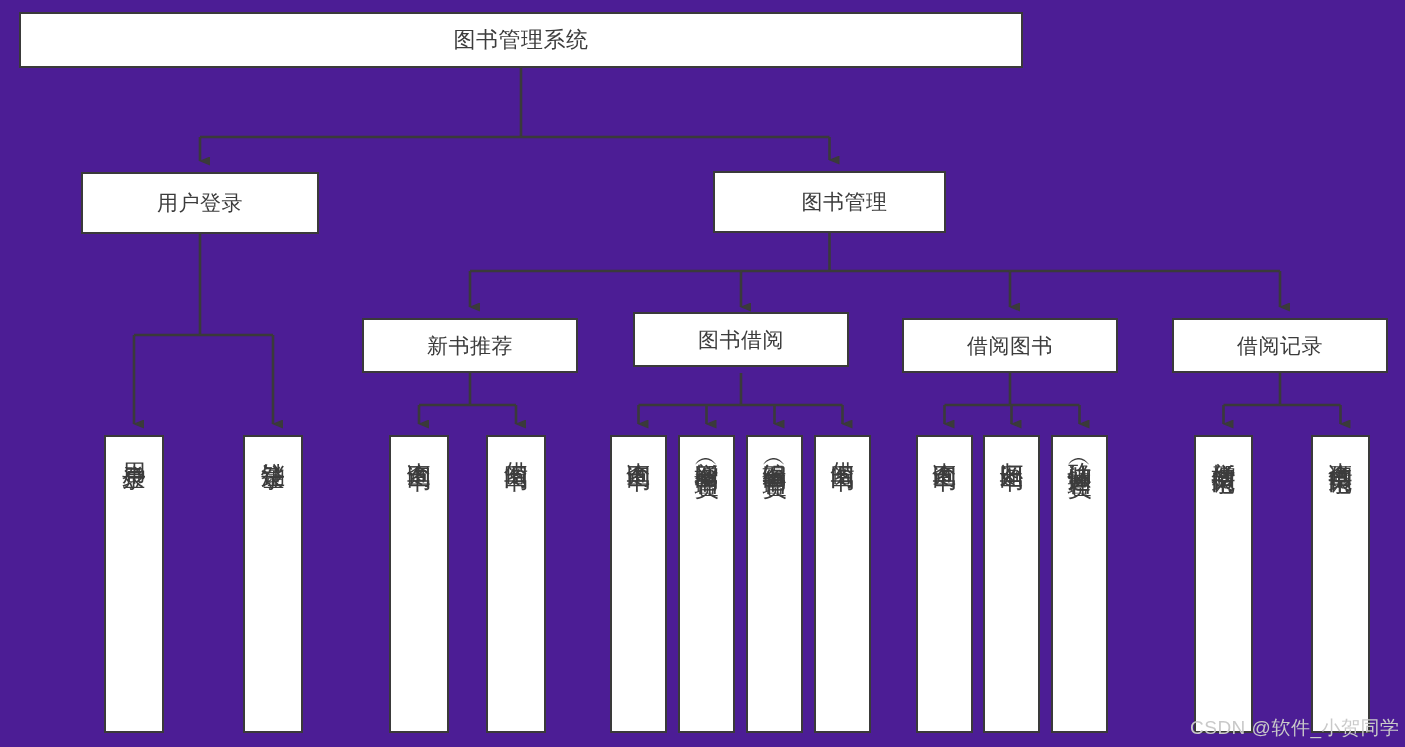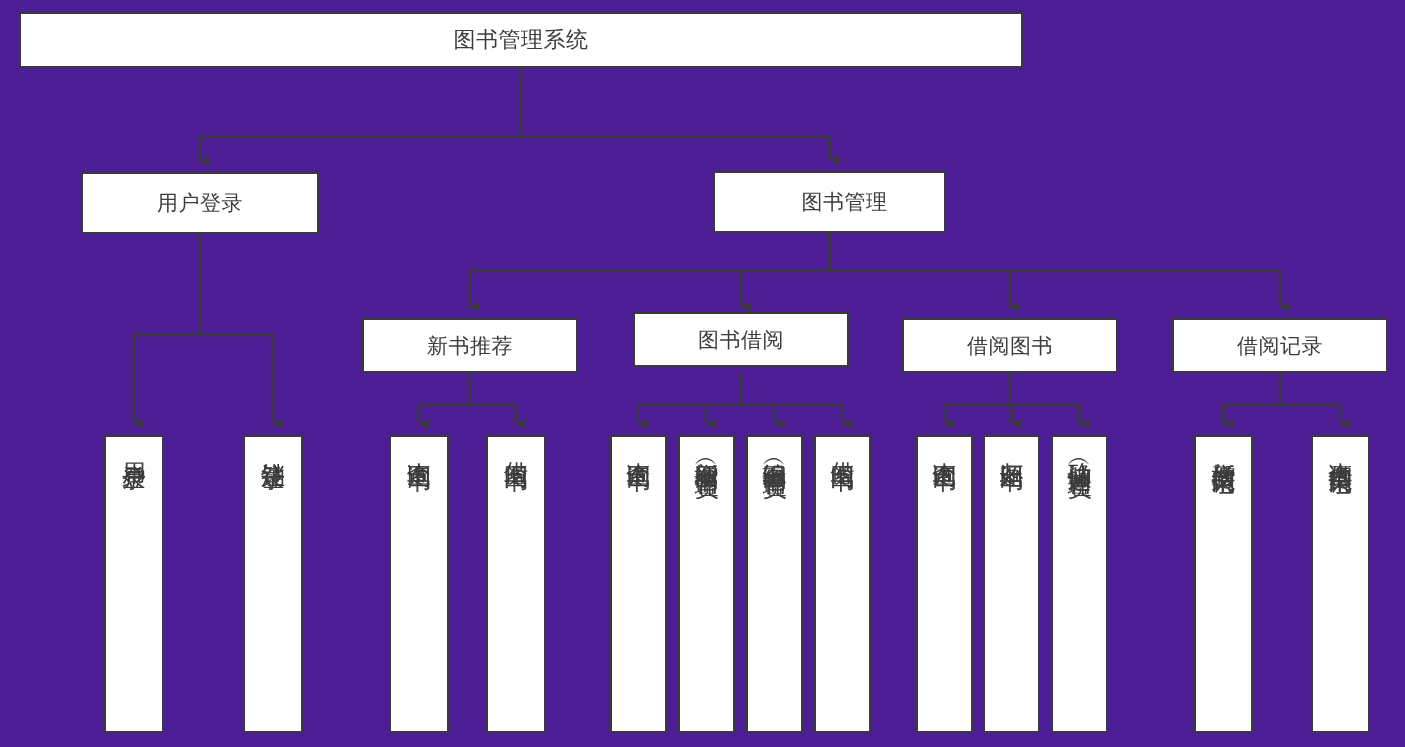--- a/index.html
+++ b/index.html
@@ -172,13 +172,14 @@
         <span class="node-label">确认归还（管理员）</span>
       </div>
       <div class="node v" style="left: 1194px; top: 435px; width: 59px; height: 298px;">
         <span class="node-label">新增借阅记录</span>
       </div>
       <div class="node v" style="left: 1311px; top: 435px; width: 59px; height: 298px;">
         <span class="node-label">查询借阅记录</span>
       </div>
     </div>
 
+  <div class="watermark" style="left: 1190px; top: 715px; color: rgb(201, 201, 201);">CSDN @软件_小贺同学</div>
 </div>
 
 </body></html>

